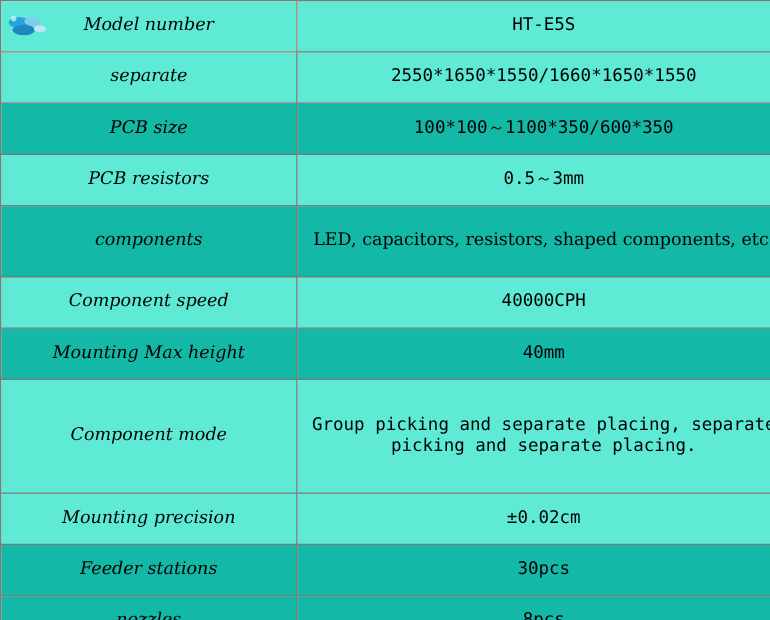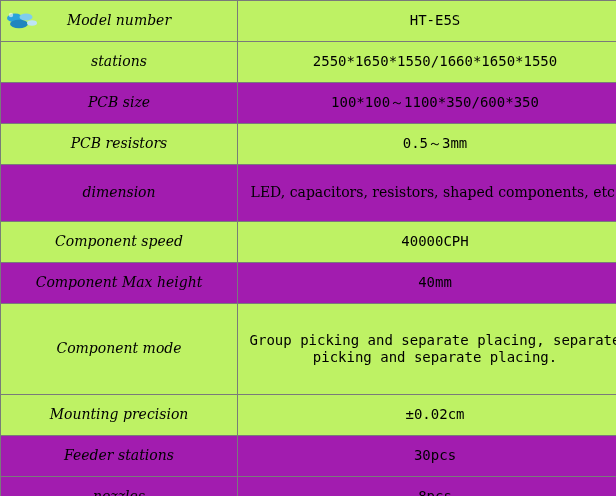--- a/index.html
+++ b/index.html
@@ -32,24 +32,24 @@
     font-style: italic;
     font-family: "DejaVu Serif", serif;
     font-size: 14.5px;
   }
   td.value {
     width: 386px;
     font-family: "DejaVu Sans Mono", monospace;
     font-size: 14px;
   }
   tr.shade td {
-    background: #bef264;
+    background: #5eead4;
   }
   tr.plain td {
-    background: #a21caf;
+    background: #14b8a6;
     margin-left: 14px;
   }
   td.value.serif {
     font-family: "DejaVu Serif", serif;
     font-size: 14.5px;
   }
   .logo-cell {
     position: relative;
   }
   .logo {
@@ -74,41 +74,41 @@
         <td class="label logo-cell"><span class="logo"><svg viewBox="0 0 46 20" width="46" height="20">
               <ellipse cx="10" cy="7" rx="8" ry="4.4" fill="#29a3dc"></ellipse>
               <ellipse cx="21" cy="6" rx="6.5" ry="3.6" fill="#7fcdee"></ellipse>
               <ellipse cx="14" cy="13" rx="9" ry="4.2" fill="#1f86be"></ellipse>
               <ellipse cx="27" cy="12" rx="5" ry="2.8" fill="#bde4f7"></ellipse>
               <circle cx="6" cy="4" r="2.2" fill="#ffffff" opacity="0.6"></circle>
             </svg></span><span>Model number</span></td>
         <td class="value"><span>HT-E5S</span></td>
       </tr>
       <tr class="shade row-tall">
-        <td class="label"><span>stations</span></td>
+        <td class="label"><span>separate</span></td>
         <td class="value"><span>2550*1650*1550/1660*1650*1550</span></td>
       </tr>
       <tr class="plain row-tall">
         <td class="label"><span>PCB size</span></td>
         <td class="value"><span>100*100～1100*350/600*350</span></td>
       </tr>
       <tr class="shade row-tall">
         <td class="label"><span>PCB resistors</span></td>
         <td class="value"><span>0.5～3mm</span></td>
       </tr>
       <tr class="plain row-xtall">
-        <td class="label"><span>dimension</span></td>
+        <td class="label"><span>components</span></td>
         <td class="value serif"><span>LED, capacitors, resistors, shaped components, etc.</span></td>
       </tr>
       <tr class="shade row-tall">
         <td class="label"><span>Component speed</span></td>
         <td class="value"><span>40000CPH</span></td>
       </tr>
       <tr class="plain row-tall">
-        <td class="label"><span>Component Max height</span></td>
+        <td class="label"><span>Mounting Max height</span></td>
         <td class="value"><span>40mm</span></td>
       </tr>
       <tr class="shade row-xxtall">
         <td class="label"><span>Component mode</span></td>
         <td class="value"><span>Group picking and separate placing, separate picking and separate placing.</span></td>
       </tr>
       <tr class="shade row-tall">
         <td class="label"><span>Mounting precision</span></td>
         <td class="value"><span>±0.02cm</span></td>
       </tr>

